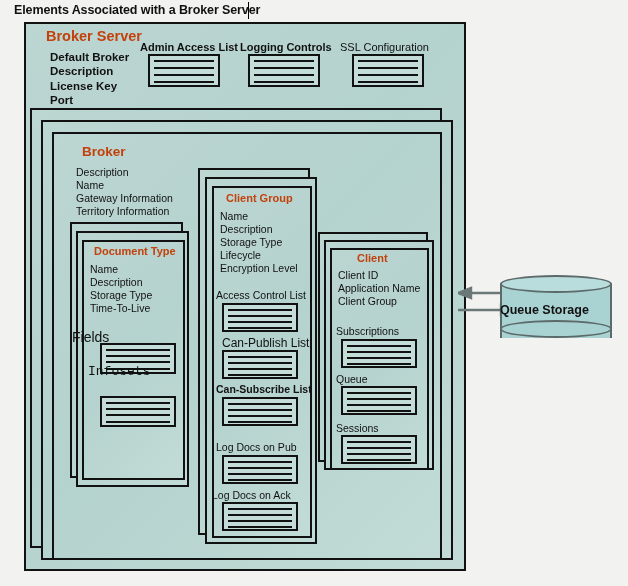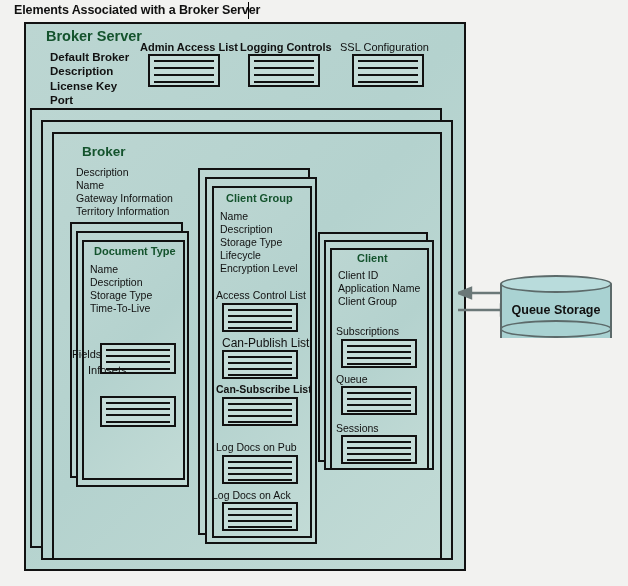--- a/index.html
+++ b/index.html
@@ -30,21 +30,21 @@
     border:2px solid #111;
     background:linear-gradient(135deg,#bcd6d2 0%,#b4d2ce 45%,#c2dbd6 100%);
   }
   .ghost{
     border:2px solid #111;
     background:linear-gradient(135deg,#bcd6d2 0%,#b4d2ce 45%,#c2dbd6 100%);
   }
 
   
   .p-title{
-    position:absolute;font-weight:bold;color:#14532d;white-space:nowrap;
+    position:absolute;font-weight:bold;color:#c2410c;white-space:nowrap;
   }
   .p-attrs{
     position:absolute;color:#111;white-space:nowrap;line-height:1.24;
   }
   .p-label{
     position:absolute;color:#111;white-space:nowrap;
   }
 
   
   .listbox{
@@ -70,21 +70,21 @@
     border:2px solid #5c6a6a;border-radius:50%/50%;
     box-sizing:border-box;
   }
   .cyl-bot{
     position:absolute;left:0;right:0;height:18px;
     background:#a9d2d2;
     border:2px solid #5c6a6a;border-radius:50%/50%;
     box-sizing:border-box;
   }
   #cyl-label{
-    position:absolute;width:100%;text-align:center;
+    position:absolute;width:100%;text-align:left;
     font-weight:bold;font-size:12.5px;color:#111;
   }
 
   
   .arrow{position:absolute;}
 </style>
 </head>
 <body>
 
 <div id="canvas">
@@ -144,29 +144,29 @@
   <div class="abs panel" style="left:82px;top:240px;width:103px;height:240px;"></div>
 
   <div class="abs p-title" style="left:94px;top:245px;font-size:11px;">Document Type</div>
   <div class="abs p-attrs" style="left:90px;top:263px;font-size:10.5px;">
     <div>Name</div>
     <div>Description</div>
     <div>Storage Type</div>
     <div>Time-To-Live</div>
   </div>
 
-  <div class="abs p-label" style="left:72px;top:329px;font-size:11px;margin-top:19px;">Fields</div>
+  <div class="abs p-label" style="left:72px;top:329px;font-size:14px;">Fields</div>
   <div class="listbox" style="left:100px;top:343px;width:76px;height:31px;">
     <i style="top:4px"></i>
       <i style="top:10px"></i>
       <i style="top:16px"></i>
       <i style="top:23px"></i>
   </div>
 
-  <div class="abs p-label" style="left:88px;top:364px;font-size:11px;">Infosets</div>
+  <div class="abs p-label" style="left:88px;top:364px;font-size:13px;font-family:Liberation Mono, monospace;">Infosets</div>
   <div class="listbox" style="left:100px;top:396px;width:76px;height:31px;">
     <i style="top:4px"></i>
       <i style="top:10px"></i>
       <i style="top:16px"></i>
       <i style="top:23px"></i>
   </div>
 
   <div class="abs ghost" style="left:198px;top:168px;width:112px;height:367px;"></div>
   <div class="abs ghost" style="left:205px;top:177px;width:112px;height:367px;"></div>
   <div class="abs panel" style="left:212px;top:186px;width:100px;height:352px;"></div>

